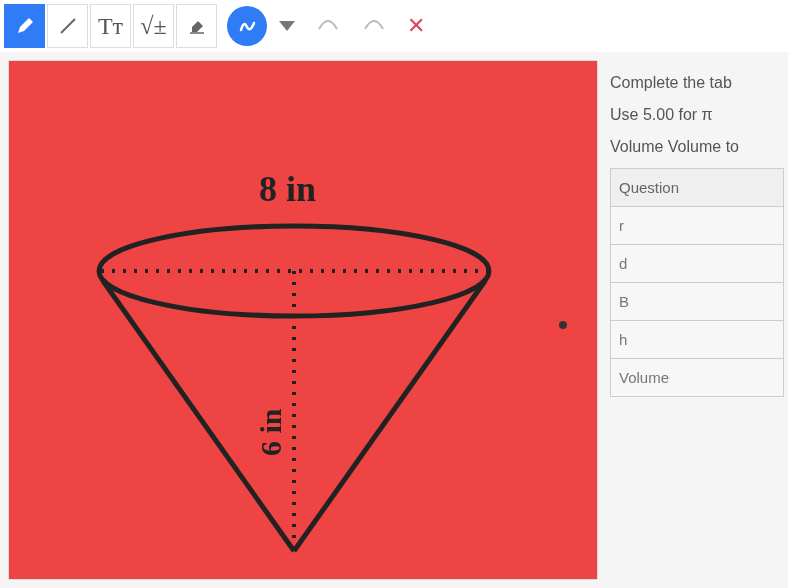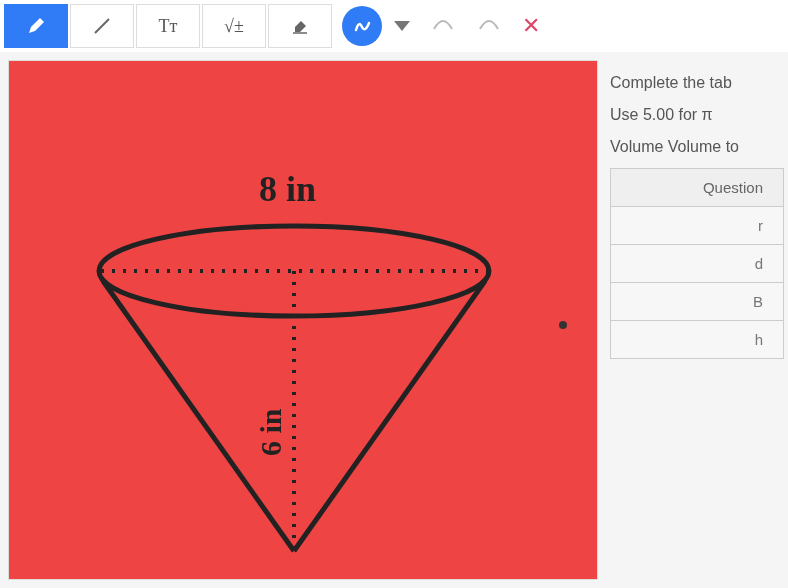--- a/index.html
+++ b/index.html
@@ -12,30 +12,30 @@
     position: relative;
   }
   .toolbar {
     display: flex;
     align-items: center;
     gap: 2px;
     padding: 4px;
     background: #fff;
   }
   .tool-btn {
-    width: 64px;
+    width: 41px;
     height: 44px;
     display: flex;
     align-items: center;
     justify-content: center;
     border: 1px solid #ddd;
     background: #fff;
     cursor: pointer;
     font-family: 'Times New Roman', serif;
-    font-size: 18px;
+    font-size: 24px;
     color: #555;
   }
   .tool-btn.active {
     background: #2f7cf6;
     color: #fff;
     border-color: #2f7cf6;
   }
   .tool-circle {
     width: 40px;
     height: 40px;
@@ -108,22 +108,22 @@
     font-size: 16px;
   }
   .side-text { margin-bottom: 12px; margin-top: 14px; }
   .q-table {
     border-collapse: collapse;
     width: 100%;
     margin-top: 8px;
   }
   .q-table th, .q-table td {
     border: 1px solid #ccc;
-    padding: 10px 20px;
-    text-align: right;
+    padding: 10px 8px;
+    text-align: left;
     font-weight: normal;
     color: #777;
     background: #f7f7f7;
     font-size: 15px;
   }
   .q-table th {
     background: #efefef;
     color: #666;
   }
   .pen-dot {
@@ -215,16 +215,19 @@
           </tr>
         <tr>
             <td>d</td>
           </tr>
         <tr>
             <td>B</td>
           </tr>
         <tr>
             <td>h</td>
           </tr>
+        <tr>
+            <td>Volume</td>
+          </tr>
       </tbody>
     </table>
   </div>
 </div>
 
 </body></html>

